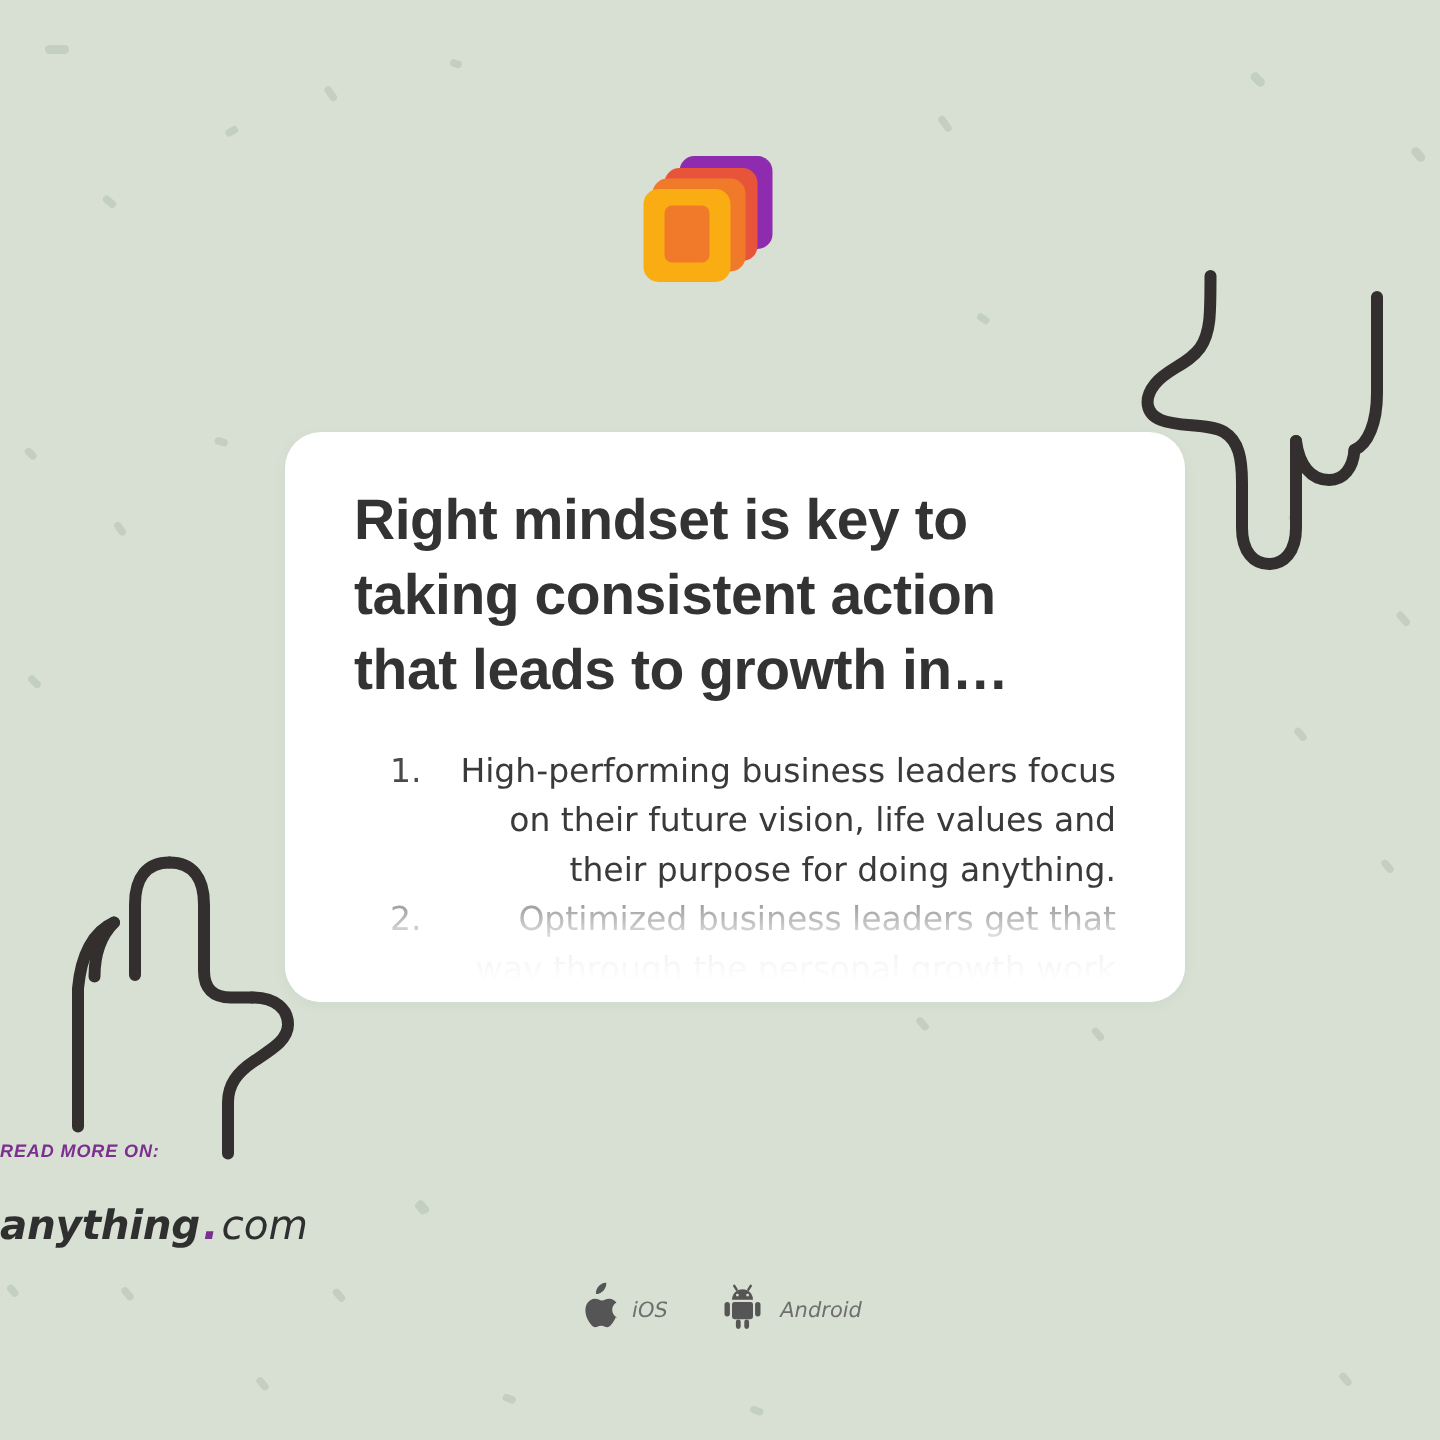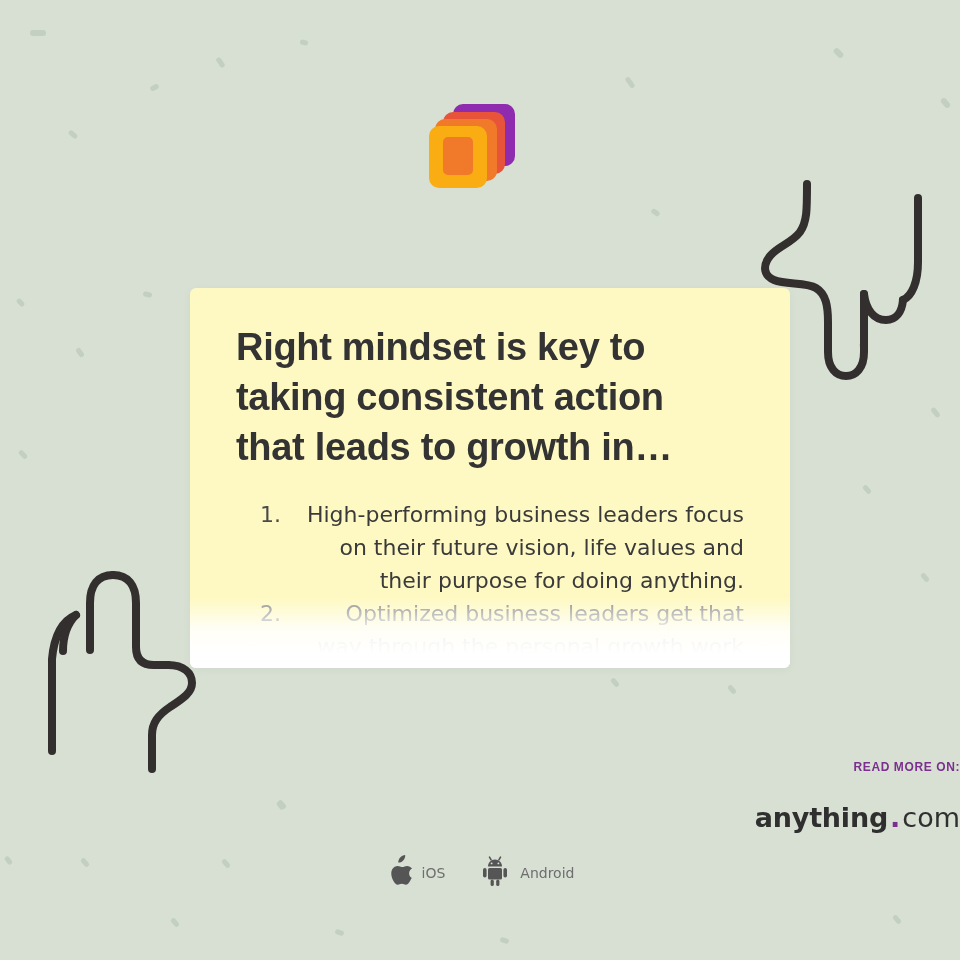--- a/index.html
+++ b/index.html
@@ -50,22 +50,22 @@
     height: 100px;
   }
 
   
   .card {
     position: absolute;
     left: 190px;
     top: 288px;
     width: 600px;
     height: 380px;
-    background: #fef9c3;
-    border-radius: 6px;
+    background: #ffffff;
+    border-radius: 24px;
     overflow: hidden;
     box-shadow: 0 2px 10px rgba(60,70,55,0.04);
   }
   .card-inner {
     padding: 34px 46px 0 46px;
     position: relative;
     height: 100%;
     box-sizing: border-box;
   }
   .card-title {
@@ -120,21 +120,22 @@
     background: linear-gradient(to bottom, rgba(255,255,255,0) 0%, rgba(255,255,255,0.85) 45%, #ffffff 80%);
     pointer-events: none;
   }
 
   
   .footer {
     position: absolute;
     left: 0;
     right: 0;
     top: 760px;
-    text-align: right;
+    text-align: left;
+    font-style: italic;
   }
   .read-more {
     font-family: "Liberation Sans", sans-serif;
     font-weight: bold;
     font-size: 12px;
     letter-spacing: 0.6px;
     color: #7b2f8e;
     margin: 0 0 28px 0;
   }
   .brand {

